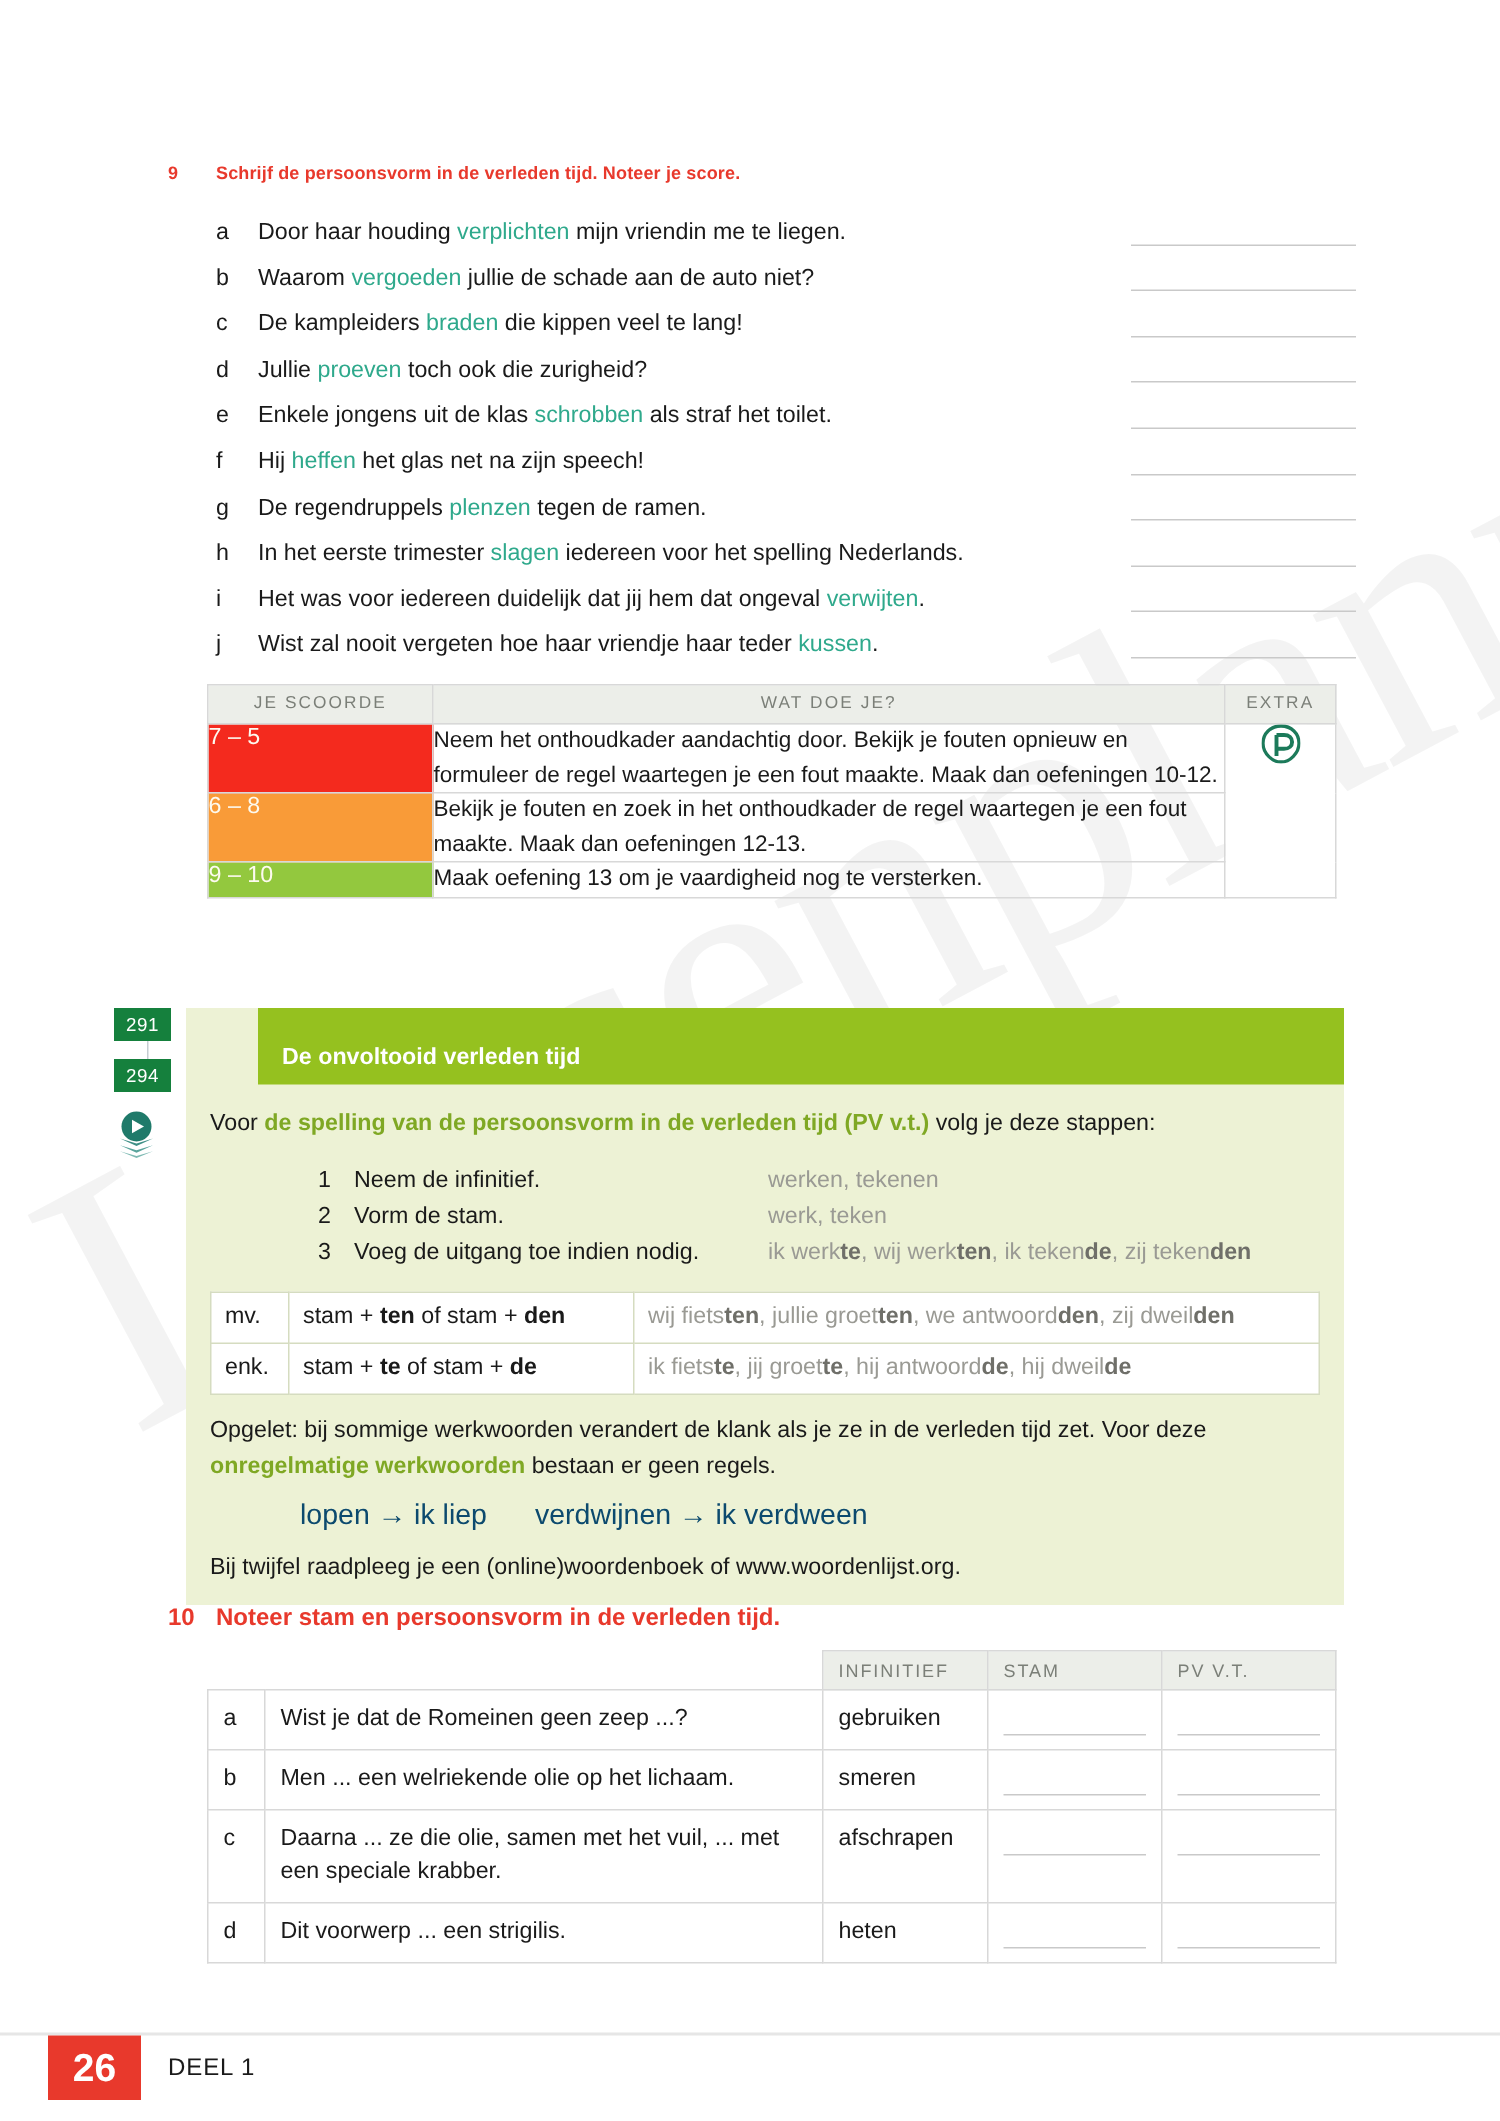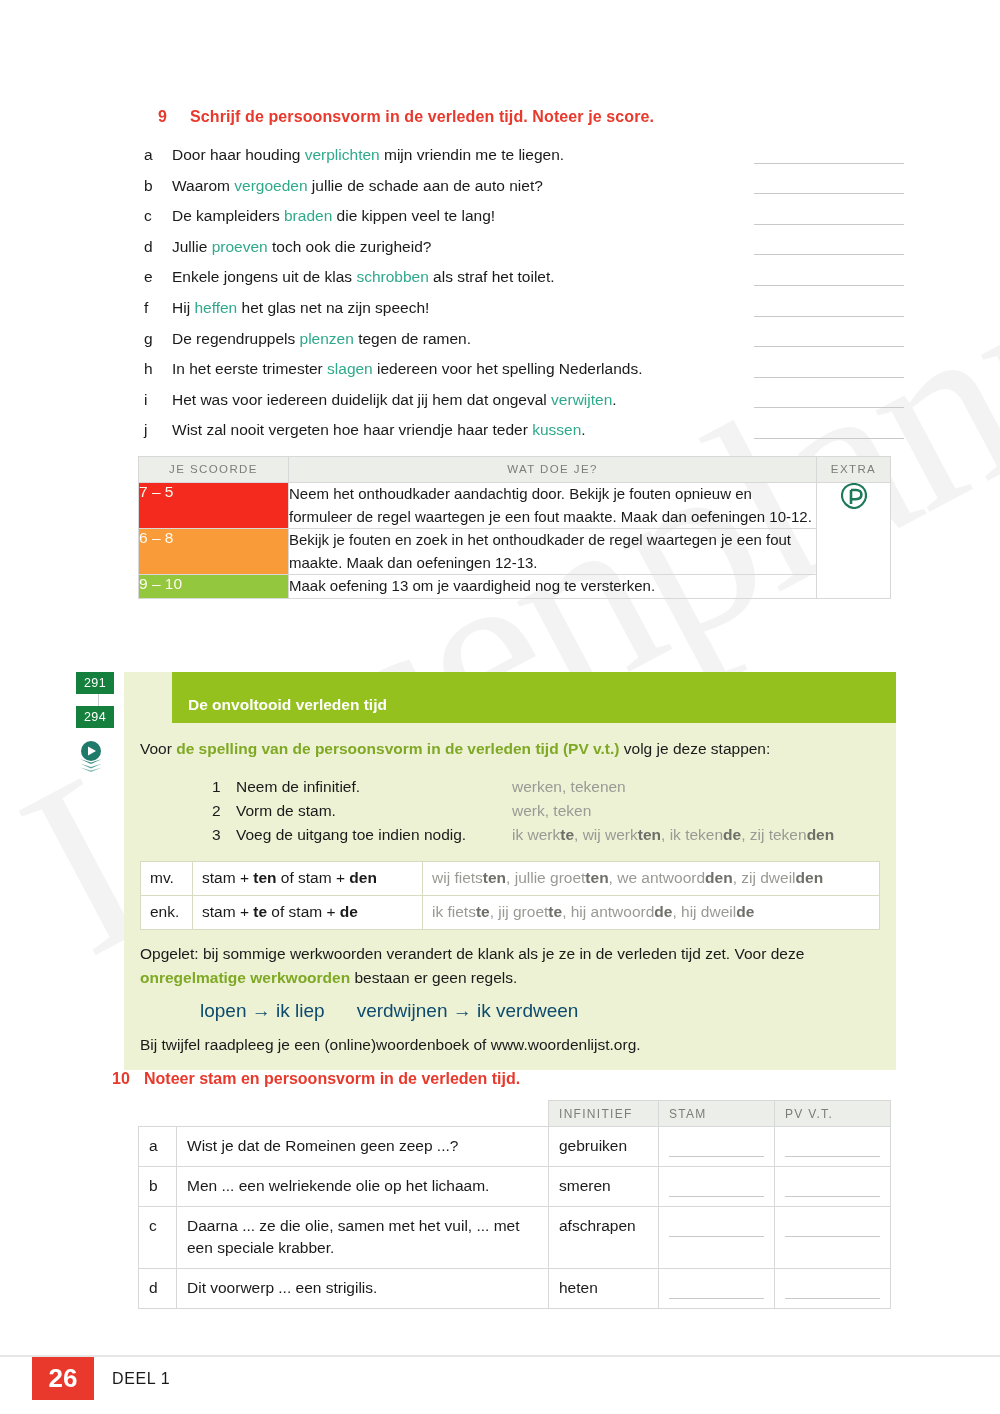--- a/index.html
+++ b/index.html
@@ -46,25 +46,24 @@
   }
 
   
   .red { color: #e8392c; }
   .teal { color: #2fa98c; }
 
   
   .ex9-head {
     position: absolute;
     left: 112px; top: 108px;
-    font-size: 16px;
+    font-size: 12px;
     font-weight: bold;
     color: #e8392c;
     letter-spacing: 0.1px;
-    margin-left: 46px;
   }
   .ex9-head .num {
     display: inline-block;
     width: 32px;
   }
 
   .q-list {
     position: absolute;
     left: 144px; top: 140px;
     width: 760px;

